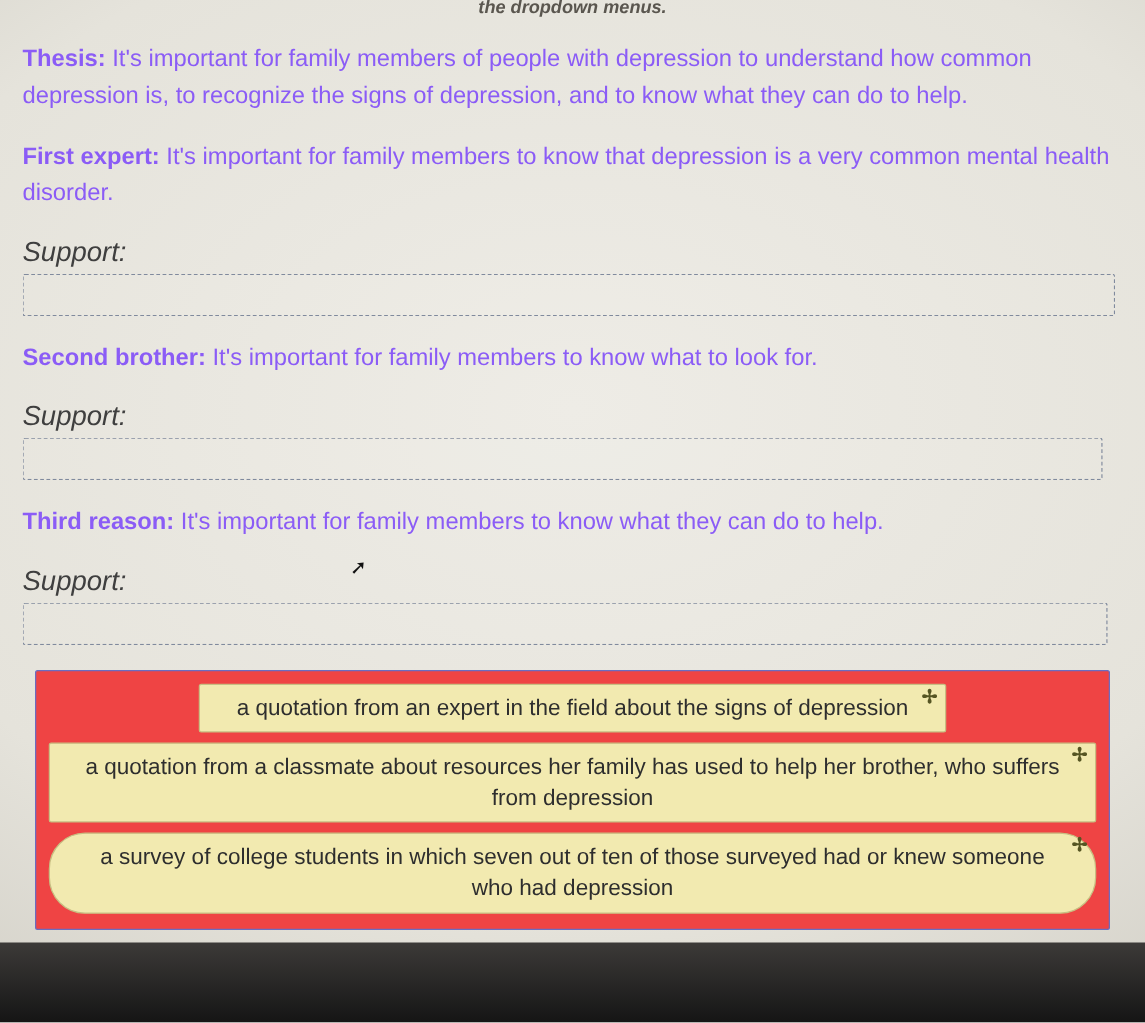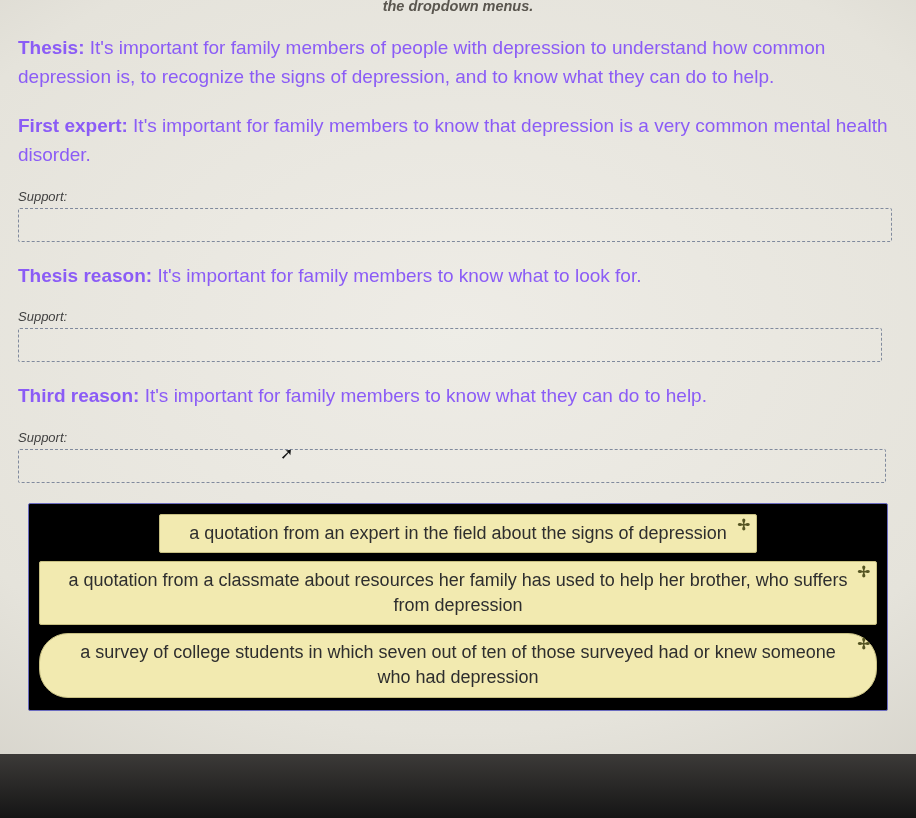--- a/index.html
+++ b/index.html
@@ -29,38 +29,38 @@
   }
   .block { margin-top: 14px; }
   .para {
     font-size: 19px;
     line-height: 1.55;
     color: #8b5cf6;
   }
   .label-bold { font-weight: 700; }
   .support-label {
     font-style: italic;
-    font-size: 13px;
+    font-size: 22px;
     color: #3f3f3f;
     margin-top: 18px;
   }
   .dropzone {
     margin-top: 4px;
     height: 34px;
     border: 1.5px dashed #808a9d;
     border-radius: 2px;
     background: rgba(255,255,255,0.05);
   }
   .dz1 { width: 874px; }
   .dz2 { width: 864px; }
   .dz3 { width: 868px; }
 
   .options-panel {
     margin: 20px 10px 0 10px;
-    background: #000000;
+    background: #ef4444;
     border: 1px solid #6b6cc0;
     padding: 10px 10px 12px 10px;
     border-radius: 2px;
   }
   .option {
     position: relative;
     background: #f2eab0;
     border: 1px solid #c7bf82;
     color: #2e2e2e;
     font-size: 18px;
@@ -113,21 +113,21 @@
     <p class="para">
       <span class="label-bold">First expert:</span>
       <span>It's important for family members to know that depression is a very common mental health disorder.</span>
     </p>
     <div class="support-label">Support:</div>
     <div class="dropzone dz1"></div>
   </div>
 
   <div class="block">
     <p class="para">
-      <span class="label-bold">Thesis reason:</span>
+      <span class="label-bold">Second brother:</span>
       <span>It's important for family members to know what to look for.</span>
     </p>
     <div class="support-label">Support:</div>
     <div class="dropzone dz2"></div>
   </div>
 
   <div class="block">
     <p class="para">
       <span class="label-bold">Third reason:</span>
       <span>It's important for family members to know what they can do to help.</span>

